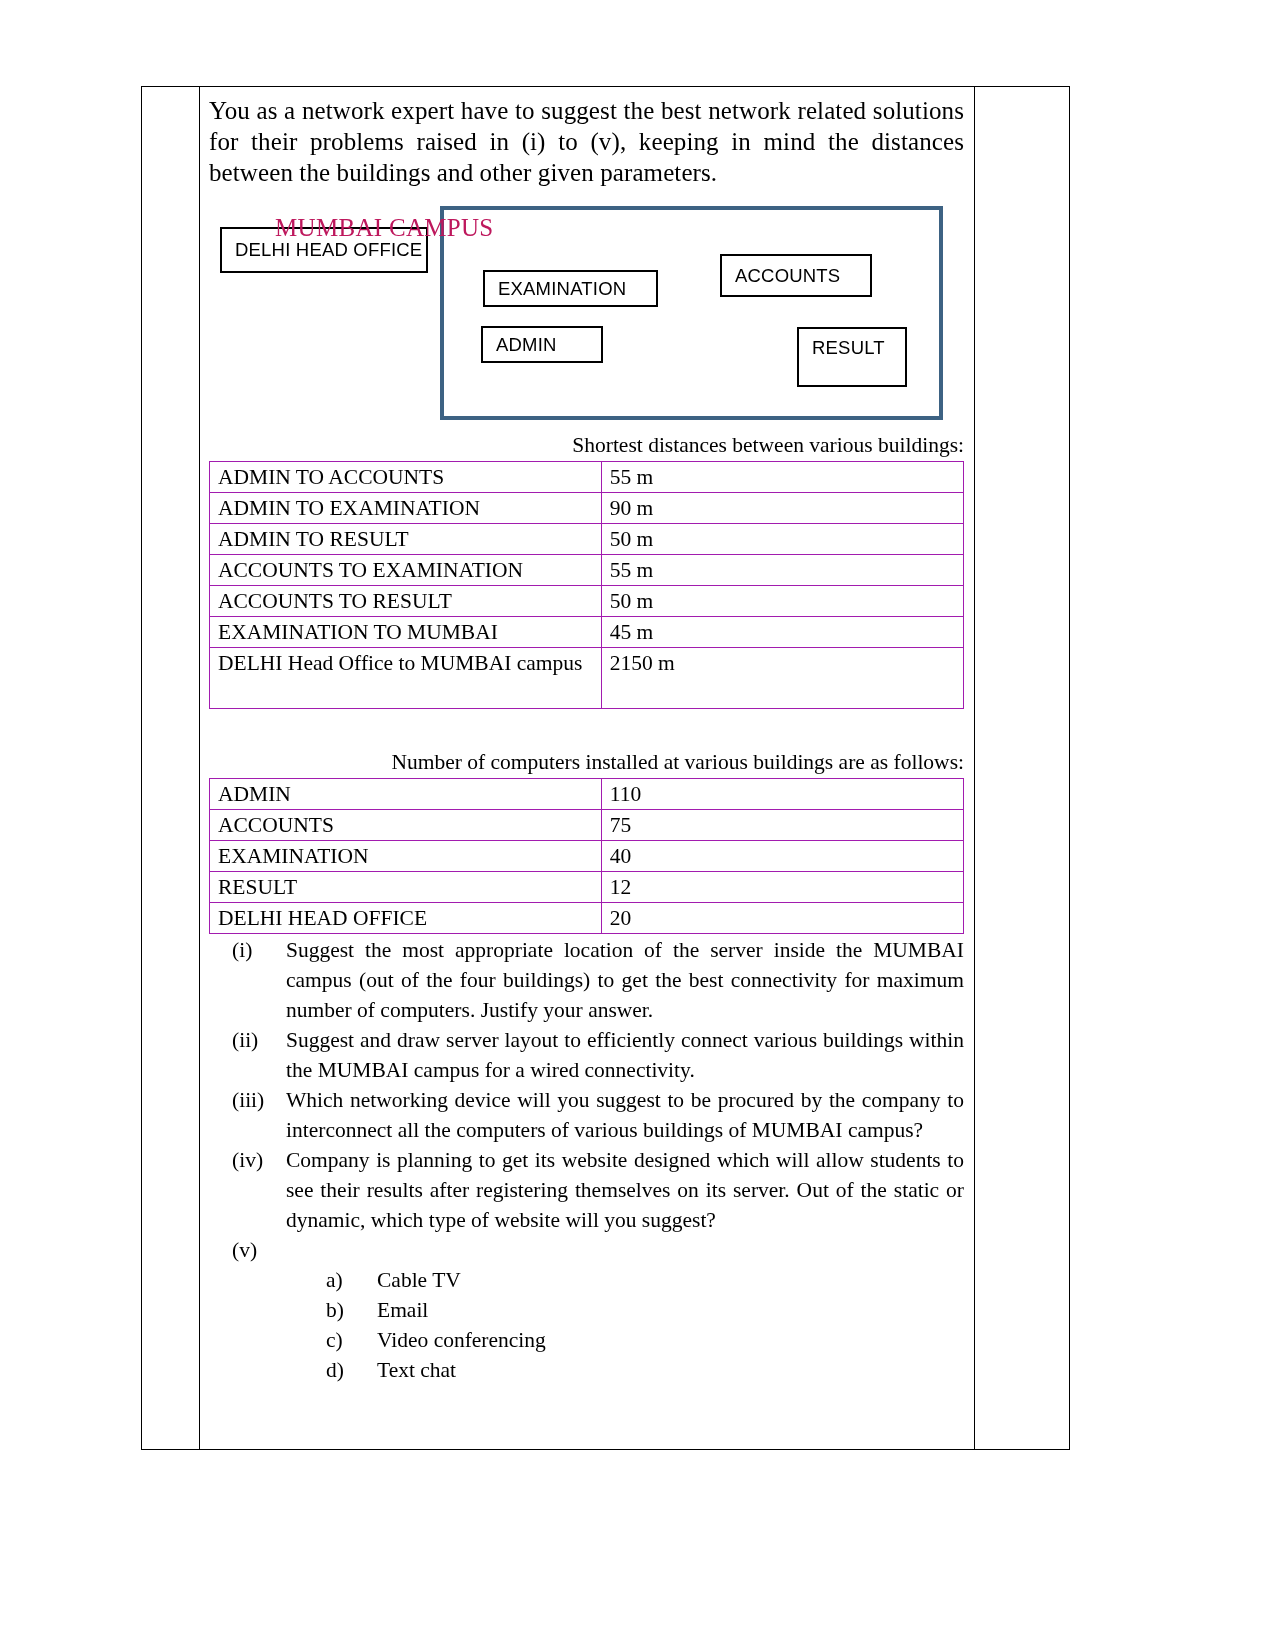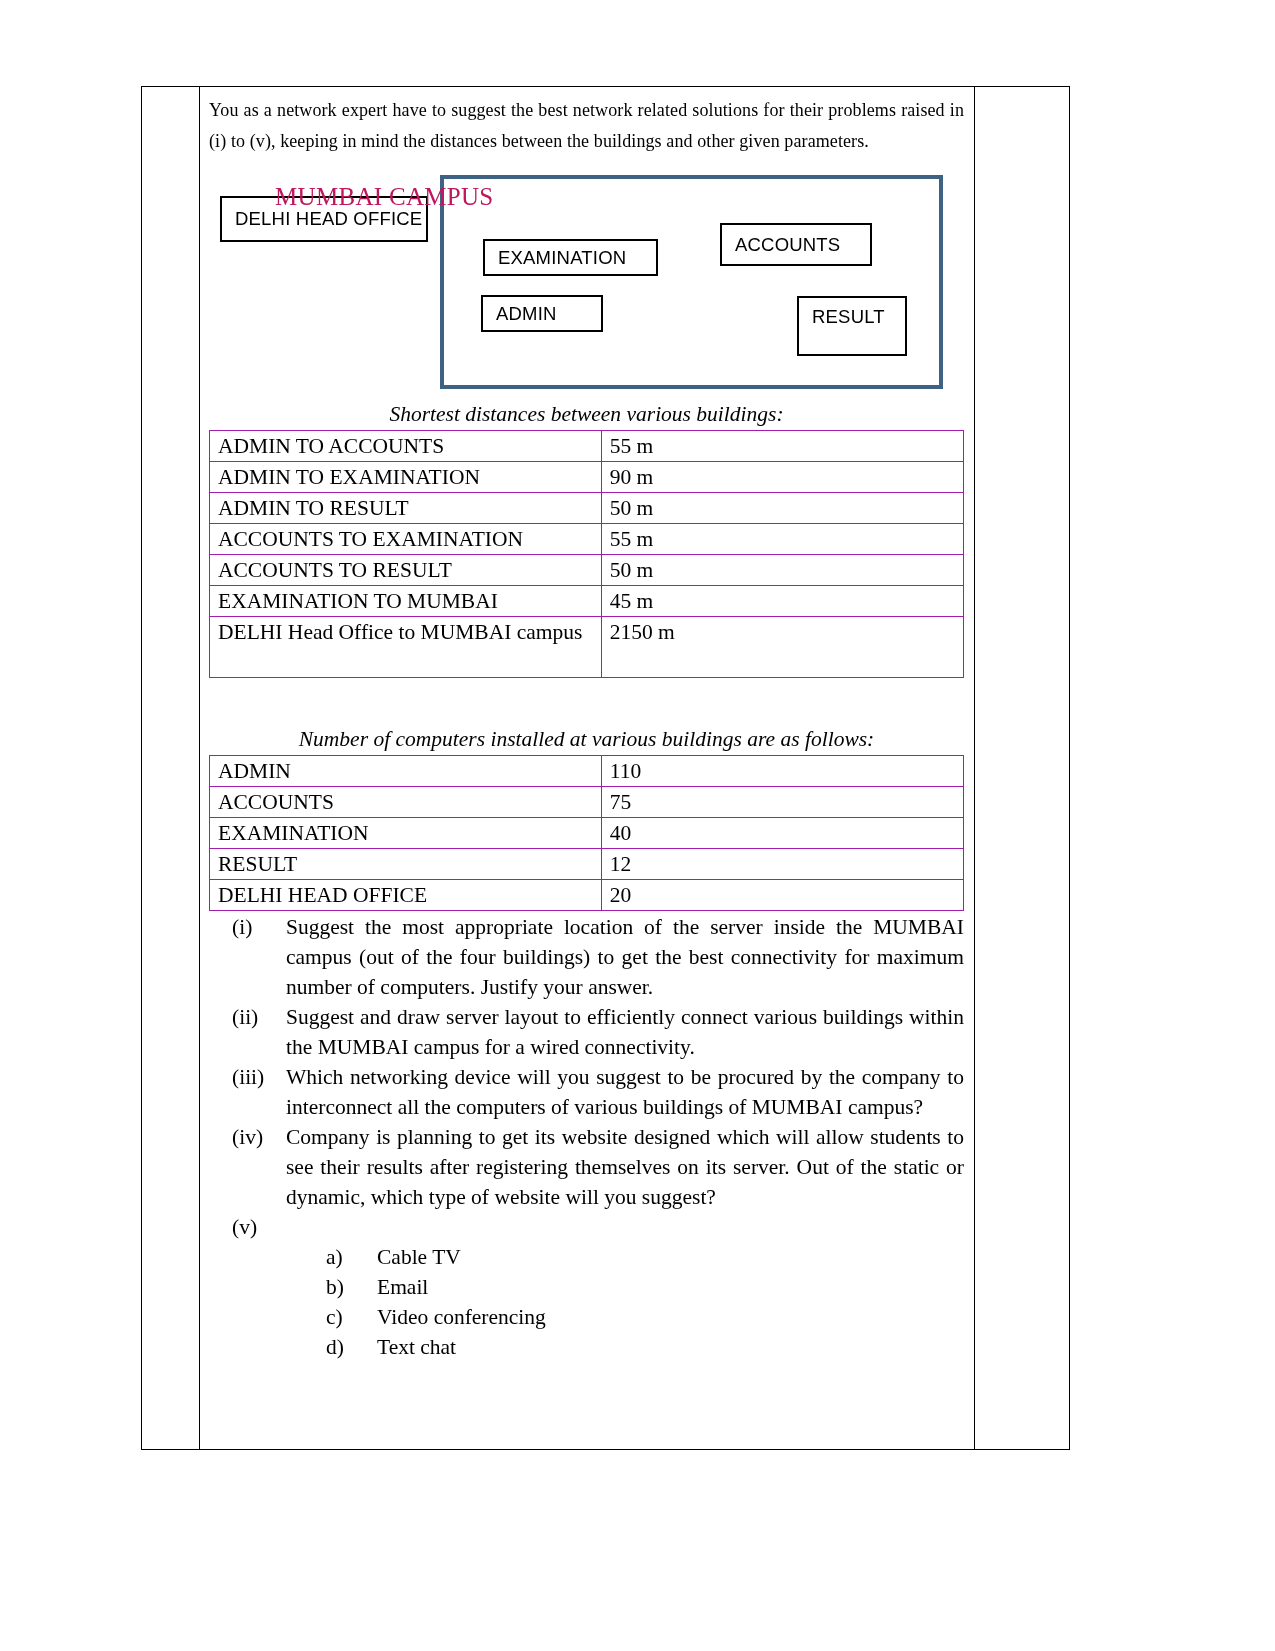--- a/index.html
+++ b/index.html
@@ -44,33 +44,32 @@
     padding: 0;
     box-sizing: border-box;
   }
   .content-inner {
     padding: 8px 10px 0 9px;
     box-sizing: border-box;
   }
 
   
   .intro-para {
-    font-size: 18px;
+    font-size: 25px;
     line-height: 31px;
     text-align: justify;
     margin: 0;
     letter-spacing: 0.1px;
   }
 
   .caption {
     font-size: 21.5px;
     line-height: 30px;
     margin: 0 0 1px 0;
-    text-align: center;
-    font-style: italic;
+    text-align: right;
   }
 
   
   .diagram {
     position: relative;
     height: 222px;
     margin-top: 14px;
     margin-bottom: 6px;
   }
   .dia-box {
@@ -153,21 +152,21 @@
     line-height: 28px;
     padding: 1px 0 1px 8px;
     vertical-align: top;
     height: 28px;
   }
   td.col-label { width: 52%; }
   td.col-value { width: 48%; }
   tr.tall td { height: 58px; }
 
   .spacer-between-tables { height: 38px; }
-  .caption-computers { margin-top: 8px; }
+  .caption-computers { margin-top: 0; }
 
   
   .qlist {
     margin: 1px 0 0 0;
     padding: 0;
     list-style: none;
   }
   .qitem {
     display: flex;
     align-items: flex-start;

